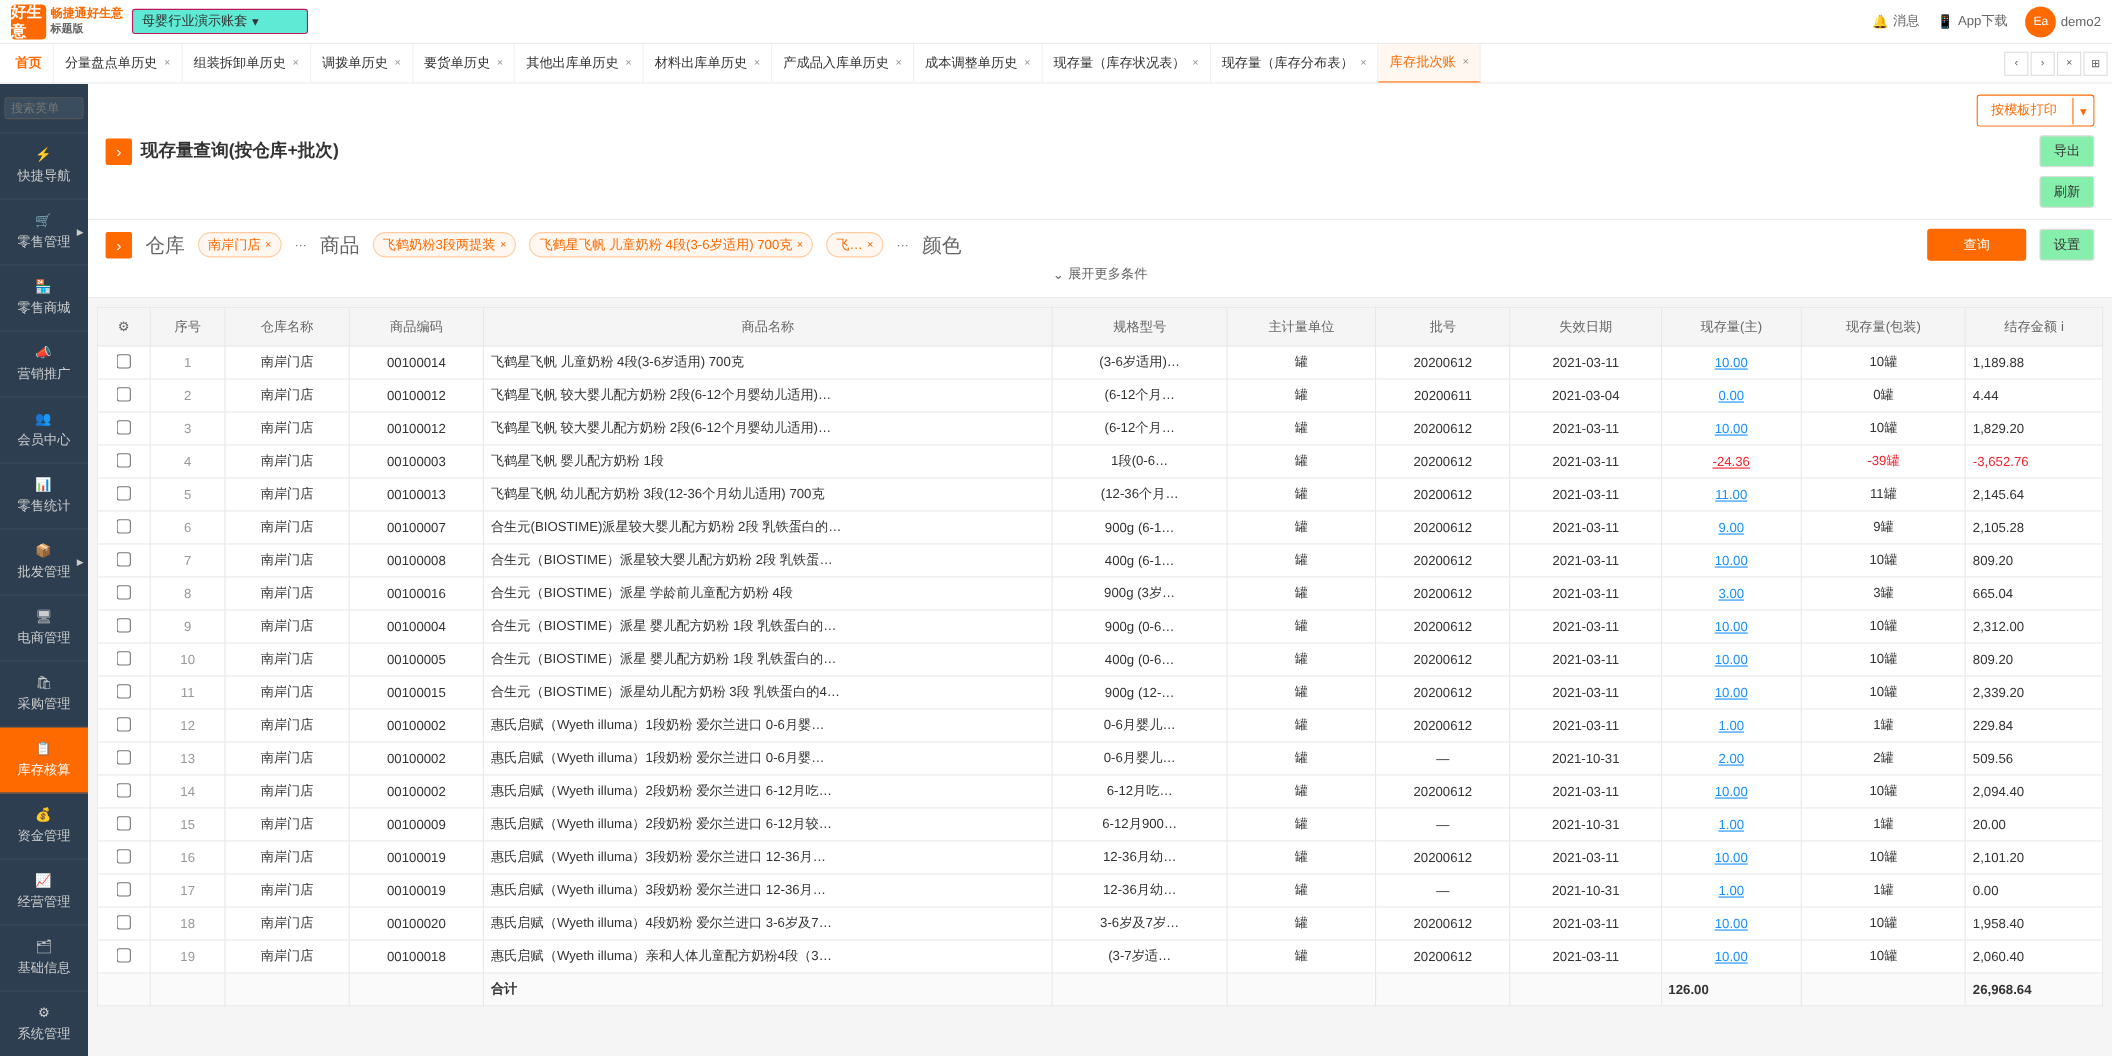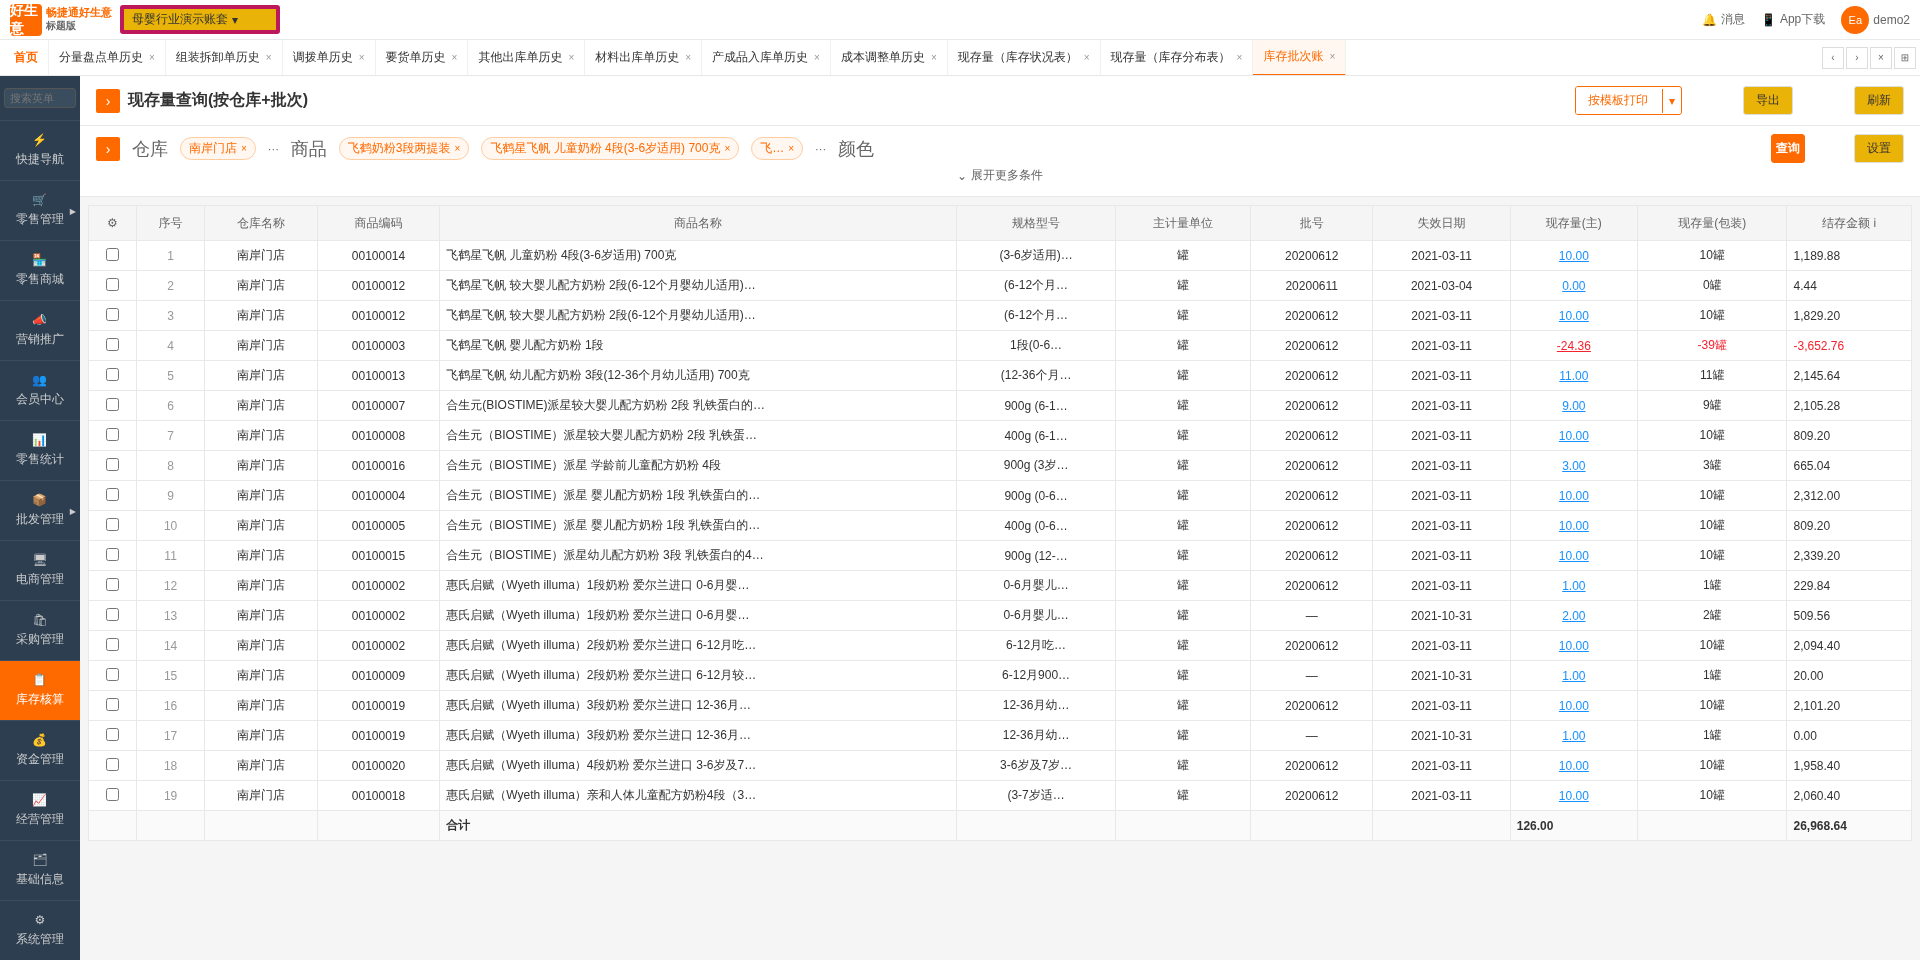--- a/index.html
+++ b/index.html
@@ -2,21 +2,21 @@
 <html><head>
   <meta charset="utf-8">
   <style>
     * { box-sizing: border-box; margin: 0; padding: 0; font-family: 'Microsoft YaHei', Arial, sans-serif; font-size: 12px; }
     body { background: #f5f5f5; width: 1920px; min-height: 960px; overflow-x: hidden; }
 
     
     .top-bar { display: flex; align-items: center; background: #fff; height: 40px; border-bottom: 1px solid #e8e8e8; padding: 0 10px; gap: 8px; }
     .logo { display: flex; align-items: center; gap: 4px; color: #ff6a00; font-weight: bold; font-size: 13px; min-width: 80px; }
     .logo-icon { width: 32px; height: 32px; background: #ff6a00; border-radius: 4px; display: flex; align-items: center; justify-content: center; color: white; font-size: 14px; }
-    .dropdown-selector { display: flex; align-items: center; gap: 4px; border: 4px solid #be185d; border-radius: 3px; padding: 2px 8px; background: #eab308; cursor: pointer; color: #333; min-width: 160px; }
+    .dropdown-selector { display: flex; align-items: center; gap: 4px; border: 1px solid #be185d; border-radius: 3px; padding: 2px 8px; background: #5eead4; cursor: pointer; color: #333; min-width: 160px; }
     .top-right { margin-left: auto; display: flex; align-items: center; gap: 16px; }
     .top-right-item { display: flex; align-items: center; gap: 4px; cursor: pointer; color: #666; }
     .avatar { width: 28px; height: 28px; border-radius: 50%; background: #ff6a00; color: white; display: flex; align-items: center; justify-content: center; font-size: 11px; }
 
     
     .nav-tabs { display: flex; align-items: center; background: #fff; height: 36px; border-bottom: 1px solid #e8e8e8; overflow: hidden; padding: 0 4px; gap: 0; }
     .nav-tab { display: flex; align-items: center; padding: 0 10px; height: 36px; cursor: pointer; color: #333; white-space: nowrap; border-right: 1px solid #f0f0f0; font-size: 12px; gap: 4px; }
     .nav-tab.home { color: #ff6a00; font-weight: bold; }
     .nav-tab.active { color: #ff6a00; border-bottom: 2px solid #ff6a00; background: #fff7f0; }
     .nav-tab-close { font-size: 10px; color: #999; margin-left: 2px; cursor: pointer; }
@@ -30,24 +30,24 @@
 
     
     .sidebar { width: 80px; background: #2c3e50; height: 100%; display: flex; flex-direction: column; overflow-y: auto; }
     .sidebar-item { display: flex; flex-direction: column; align-items: center; justify-content: center; padding: 12px 4px; cursor: pointer; color: #ccc; font-size: 11px; gap: 4px; border-bottom: 1px solid #3a4d5e; }
     .sidebar-item.active { background: #ff6a00; color: #fff; }
 
     
     .content { flex: 1; background: #f5f5f5; overflow: hidden; display: flex; flex-direction: column; }
     .page-header { background: #fff; padding: 10px 16px; display: flex; align-items: center; justify-content: space-between; border-bottom: 1px solid #e8e8e8; }
     .page-title { font-size: 16px; font-weight: bold; color: #333; }
-    .page-actions { display: flex; align-items: flex-end; gap: 24px; }
+    .page-actions { display: flex; align-items: flex-end; gap: 8px; flex-direction: column; }
     .btn { padding: 5px 12px; border-radius: 3px; cursor: pointer; font-size: 12px; border: 1px solid #ddd; background: #fff; color: #333; display: flex; align-items: center; gap: 4px; }
     .btn-primary { background: #ff6a00; color: #fff; border-color: #ff6a00; }
-    .btn-default { background: #eab308; color: #333; margin-left: 37px; }
+    .btn-default { background: #86efac; color: #333; }
     .btn-orange-outline { background: #fff; color: #ff6a00; border-color: #ff6a00; }
 
     
     .filter-area { background: #fff; padding: 8px 16px; border-bottom: 1px solid #e8e8e8; }
     .filter-row { display: flex; align-items: center; gap: 12px; flex-wrap: wrap; }
     .filter-label { color: #666; font-size: 18px; white-space: nowrap; }
     .filter-tag { display: inline-flex; align-items: center; gap: 4px; background: #fff7f0; border: 1px solid #ffcca0; color: #ff6a00; padding: 2px 8px; border-radius: 12px; font-size: 12px; cursor: pointer; }
     .filter-tag-close { cursor: pointer; font-size: 10px; }
     .filter-more { color: #666; cursor: pointer; font-size: 11px; }
     .filter-expand { display: flex; align-items: center; justify-content: center; padding: 4px; color: #666; cursor: pointer; font-size: 11px; gap: 4px; }
@@ -263,21 +263,21 @@
           <span>飞鹤星飞帆 儿童奶粉 4段(3-6岁适用) 700克</span>
           <span class="filter-tag-close">×</span>
         </div>
         <div class="filter-tag">
           <span>飞…</span>
           <span class="filter-tag-close">×</span>
         </div>
         <span class="filter-more">···</span>
         <span class="filter-label">颜色</span>
         <div style="flex:1;"></div>
-        <button class="btn btn-primary" style="padding:5px 4px;font-weight:bold;">查询</button>
+        <button class="btn btn-primary" style="padding:5px 32px;">查询</button>
         <button class="btn btn-default">设置</button>
       </div>
       <div class="filter-expand">
         <span>⌄</span>
         <span>展开更多条件</span>
       </div>
     </div>
 
     <div class="table-container">
       <table>

